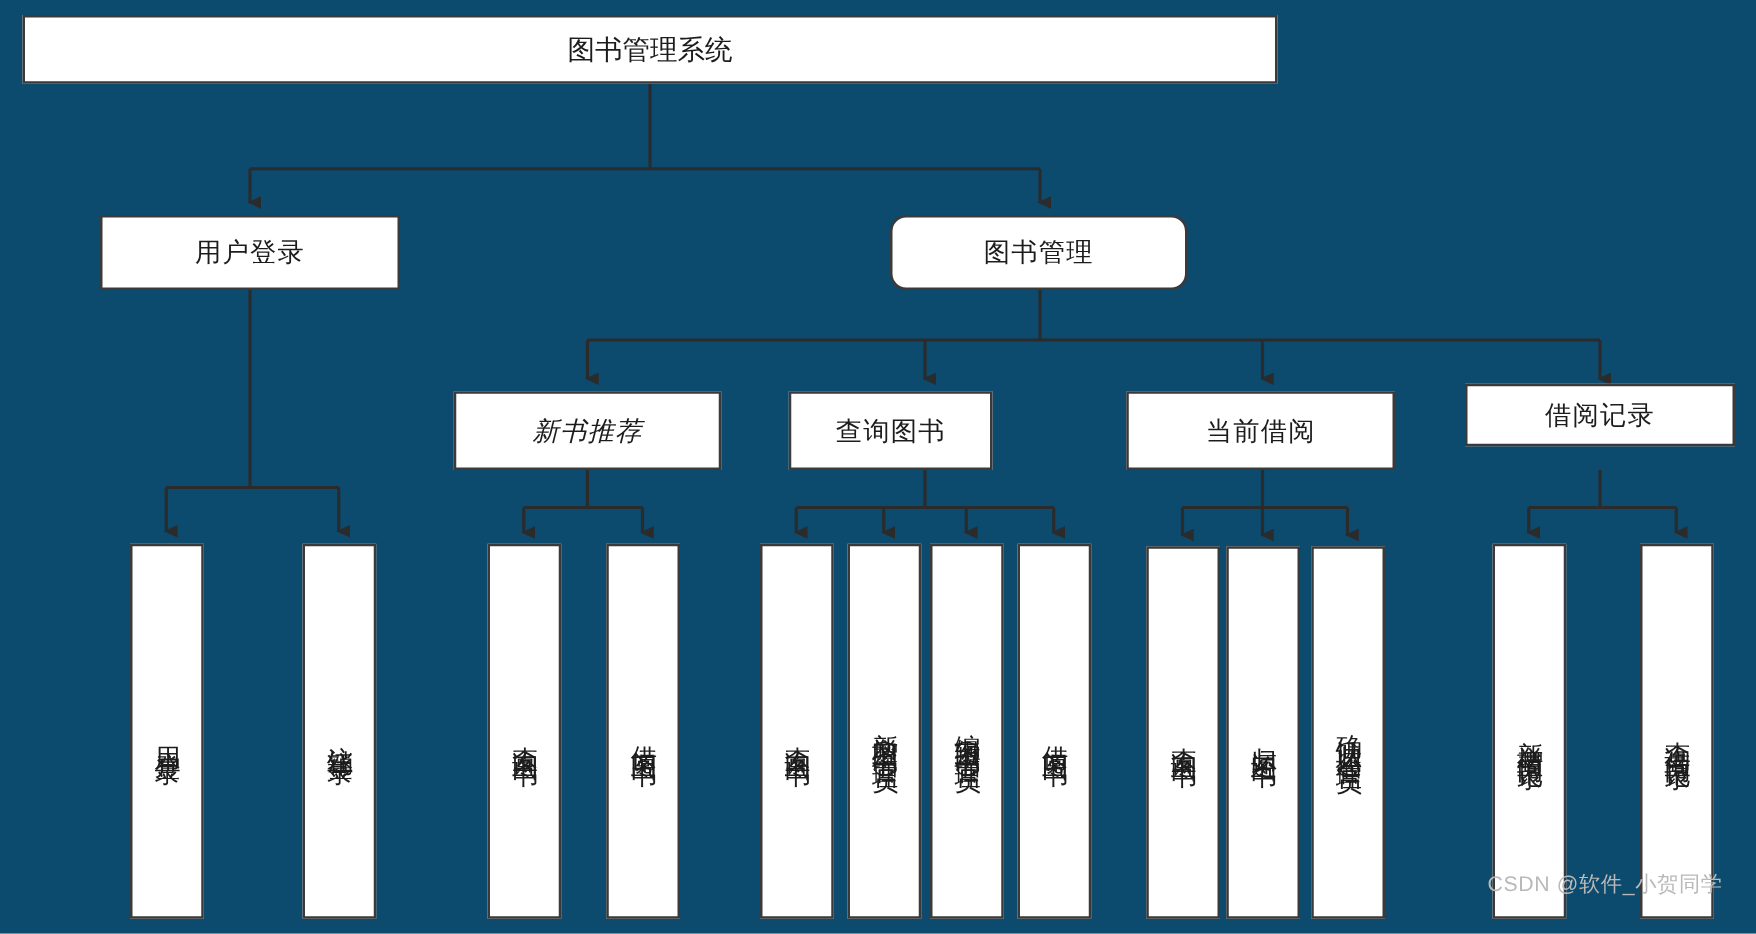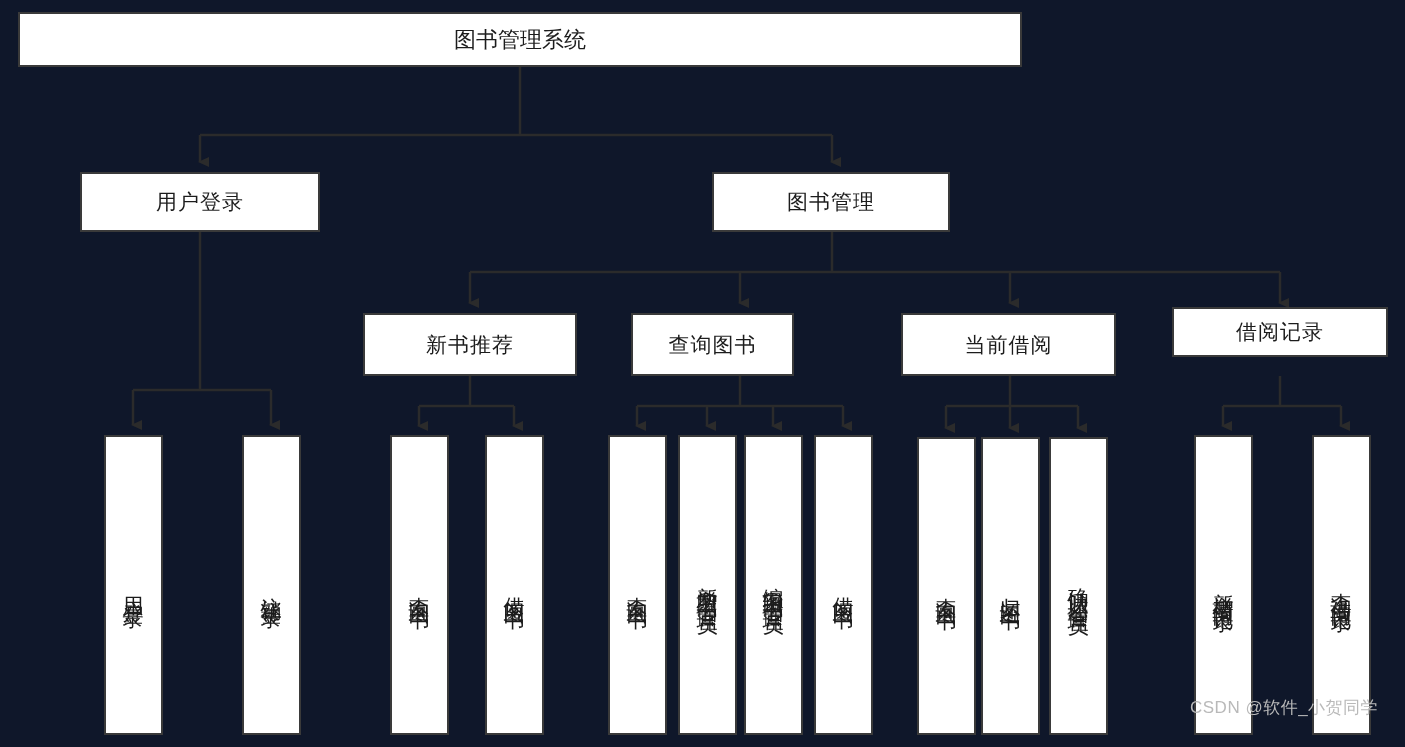--- a/index.html
+++ b/index.html
@@ -1,17 +1,17 @@
 <!DOCTYPE html>
 <html><head>
 <meta charset="utf-8">
 <style>
   html,body{margin:0;padding:0;background:#ffffff;}
   body{font-family:"Liberation Sans","DejaVu Sans",sans-serif;}
-  #stage{position:relative;width:1405px;height:747px;background:#0f172a;overflow:hidden;}
+  #stage{position:relative;width:1405px;height:747px;background:#0c4a6e;overflow:hidden;}
   svg.edges{position:absolute;left:0;top:0;width:1405px;height:747px;pointer-events:none;}
   .node{position:absolute;box-sizing:border-box;background:#ffffff;border:2px solid #3a3a3a;
         display:flex;align-items:center;justify-content:center;text-align:center;color:#1c1c1c;}
   .node.h{font-size:21px;letter-spacing:1px;}
   .node.root{font-size:22px;}
   .node.leaf{writing-mode:vertical-rl;text-orientation:upright;font-size:21px;
              letter-spacing:4px;line-height:1.1;padding-top:6px;}
   .wm{position:absolute;font-size:17px;color:#b9b9b9;white-space:nowrap;letter-spacing:.5px;}
 </style>
 </head>
@@ -69,25 +69,25 @@
     </g>
   </svg>
 
   <div class="node root" style="left:18px;top:12px;width:1004px;height:55px;">
     <span>图书管理系统</span>
   </div>
 
   <div class="node h" style="left:80px;top:172px;width:240px;height:60px;">
     <span>用户登录</span>
   </div>
-  <div class="node h" style="left:712px;top:172px;width:238px;height:60px;">
+  <div class="node h" style="left:712px;top:172px;width:238px;height:60px;border-radius:13px;">
     <span>图书管理</span>
   </div>
 
-  <div class="node h" style="left:363px;top:313px;width:214px;height:63px;">
+  <div class="node h" style="left:363px;top:313px;width:214px;height:63px;font-style:italic;">
     <span>新书推荐</span>
   </div>
   <div class="node h" style="left:631px;top:313px;width:163px;height:63px;">
     <span>查询图书</span>
   </div>
   <div class="node h" style="left:901px;top:313px;width:215px;height:63px;text-align:center;">
     <span>当前借阅</span>
   </div>
   <div class="node h" style="left:1172px;top:307px;width:216px;height:50px;">
     <span>借阅记录</span>

